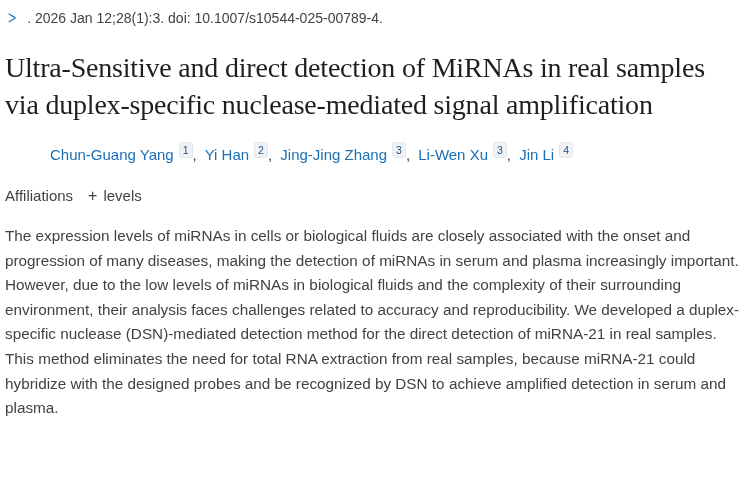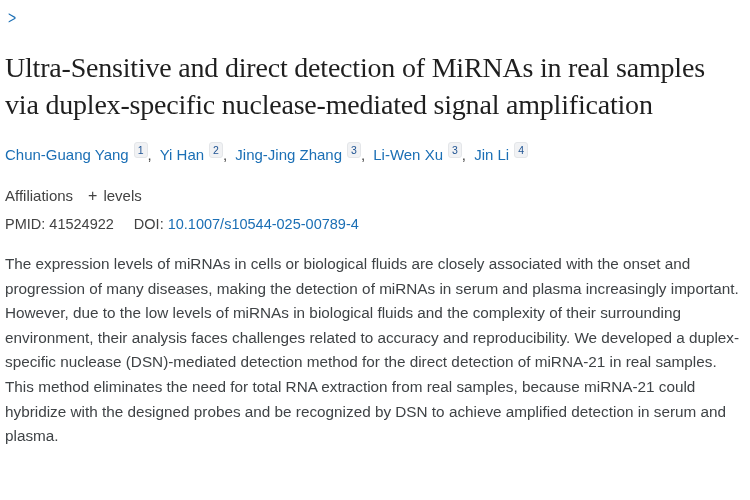--- a/index.html
+++ b/index.html
@@ -49,20 +49,21 @@
     margin: 21px 0 0 0;
     max-width: 730px;
   }
 
   
   .authors {
     margin-top: 19px;
     font-size: 15px;
     line-height: 21px;
     color: #424242;
+    margin-left: 45px;
   }
   .author-link {
     color: #1b6fb5;
     text-decoration: none;
     cursor: pointer;
   }
   .sup {
     display: inline-block;
     font-size: 10.5px;
     line-height: 14px;
@@ -131,20 +132,21 @@
     max-width: 745px;
   }
 </style>
 </head>
 <body>
 
 <div class="page">
 
   <div class="journal-row">
     <span class="chevron">&gt;</span>
+    <span class="journal-rest">. 2026 Jan 12;28(1):3. doi: 10.1007/s10544-025-00789-4.</span>
   </div>
 
   <h1 class="title">Ultra-Sensitive and direct detection of MiRNAs in real samples via duplex-specific nuclease-mediated signal amplification</h1>
 
   <div class="authors">
     <span>
       <a class="author-link">Chun-Guang Yang</a><sup class="sup">1</sup><span class="sep">,</span>
     </span>
     <span>
       <a class="author-link">Yi Han</a><sup class="sup">2</sup><span class="sep">,</span>
@@ -161,24 +163,16 @@
   </div>
 
   <div class="affil-row">
     <span>Affiliations</span>
     <button class="expand-btn">
       <span class="plus-icon">+</span>
       <span>levels</span>
     </button>
   </div>
 
-  <div class="ids-row">
-    <span>PMID:</span>
-    <span>41524922</span>
-    <span class="doi-group">
-      <span>DOI:</span>
-      <a class="doi-link">10.1007/s10544-025-00789-4</a>
-    </span>
-  </div>
 
   <p class="abstract-text">The expression levels of miRNAs in cells or biological fluids are closely associated with the onset and progression of many diseases, making the detection of miRNAs in serum and plasma increasingly important. However, due to the low levels of miRNAs in biological fluids and the complexity of their surrounding environment, their analysis faces challenges related to accuracy and reproducibility. We developed a duplex-specific nuclease (DSN)-mediated detection method for the direct detection of miRNA-21 in real samples. This method eliminates the need for total RNA extraction from real samples, because miRNA-21 could hybridize with the designed probes and be recognized by DSN to achieve amplified detection in serum and plasma.</p>
 
 </div>
 
 </body></html>

